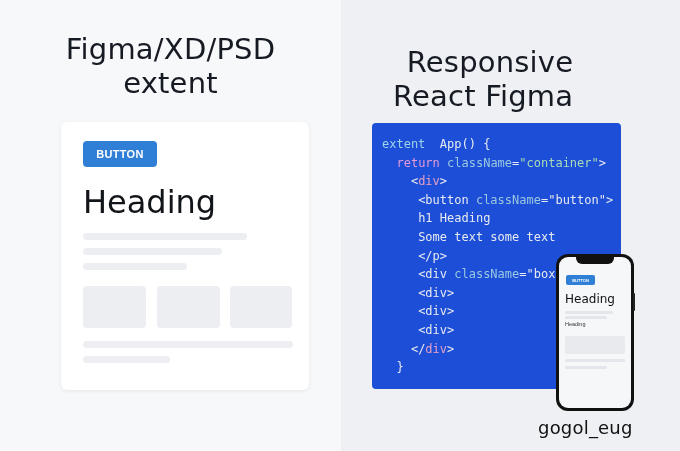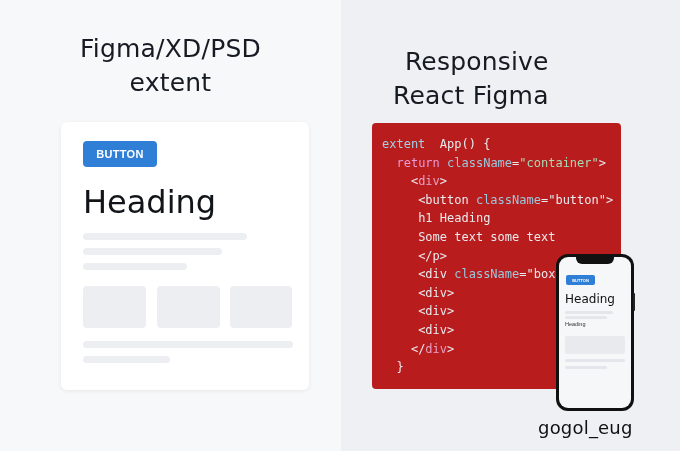--- a/index.html
+++ b/index.html
@@ -14,21 +14,21 @@
       background: #f7f8fa;
     }
     .half-right {
       position: absolute; left: 341px; top: 0; width: 339px; height: 451px;
       background: #eef0f3;
     }
     .title {
       position: absolute;
       color: #161a22;
       font-family: "DejaVu Sans", sans-serif;
-      font-size: 25px;
+      font-size: 29px;
       line-height: 34px;
       letter-spacing: 0.2px;
     }
     .title-left { left: 0; width: 341px; top: 32px; text-align: center; }
     .title-right { left: 393px; top: 45px; text-align: right; }
     .title span { display: block; }
 
     
     .design-card {
       position: absolute; left: 61px; top: 122px; width: 248px; height: 268px;
@@ -46,21 +46,21 @@
       position: absolute; left: 22px; top: 60px;
       font-family: "DejaVu Sans", sans-serif;
       font-size: 32px; color: #111418; line-height: 40px;
     }
     .bar { position: absolute; height: 7px; border-radius: 4px; background: #eceef2; }
     .box { position: absolute; top: 164px; width: 63px; height: 42px; border-radius: 4px; background: #eceef2; }
 
     
     .code-panel {
       position: absolute; left: 372px; top: 123px; width: 249px; height: 266px;
-      background: #b91c1c; border-radius: 4px;
+      background: #1d4ed8; border-radius: 4px;
     }
     .code {
       position: absolute; left: 10px; top: 12px;
       font-family: "DejaVu Sans Mono", monospace;
       font-size: 12px; line-height: 18.6px; white-space: pre;
       color: #e7eaee;
     }
     .code .line { display: block; height: 18.6px; }
     .kw-ext { color: #9fd3e6; }
     .kw-ret { color: #e49bd6; }

